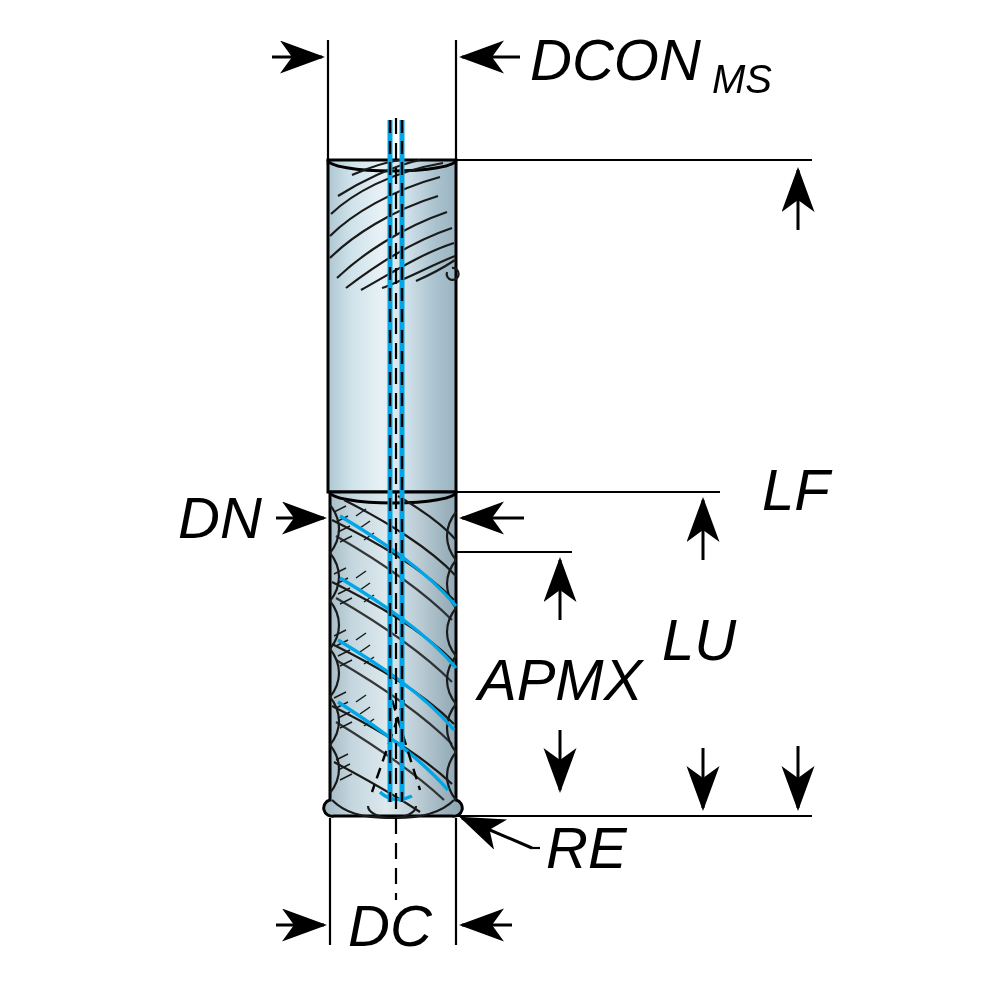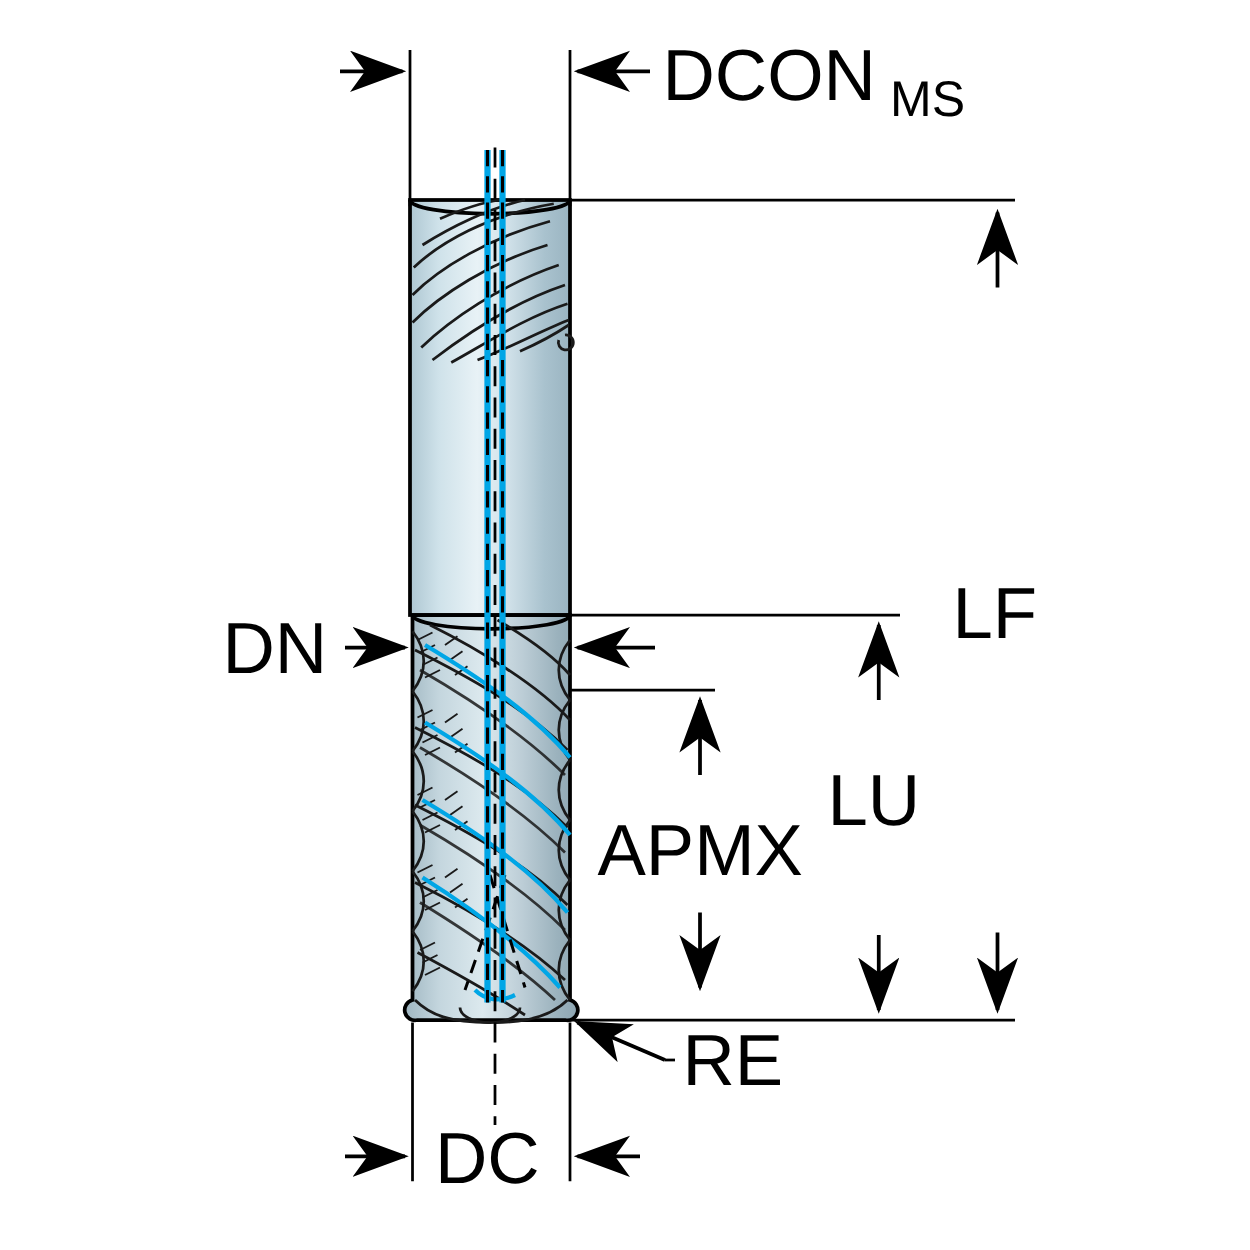--- a/index.html
+++ b/index.html
@@ -10,20 +10,21 @@
   body {
     width: 1000px;
     height: 1000px;
     font-family: "Liberation Sans", sans-serif;
     overflow: hidden;
   }
   #stage {
     position: relative;
     width: 820px;
     height: 1000px;
+    font-style: italic;
   }
   svg#diagram {
     position: absolute;
     left: 0;
     top: 0;
     width: 1000px;
     height: 1000px;
   }
   text {
     font-family: "Liberation Sans", sans-serif;

